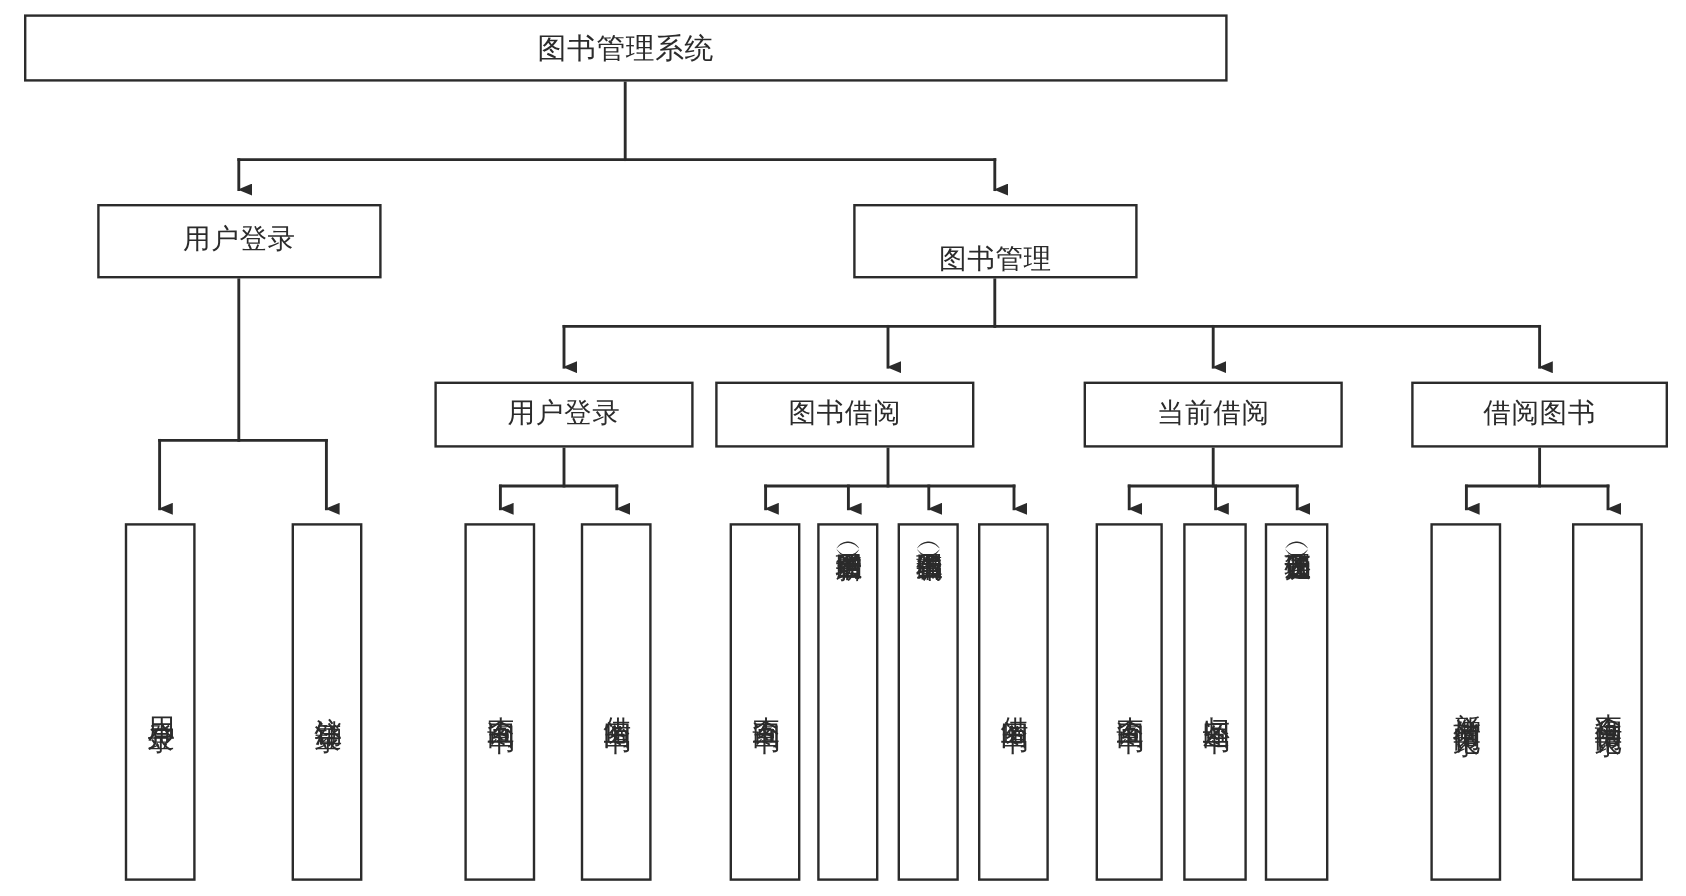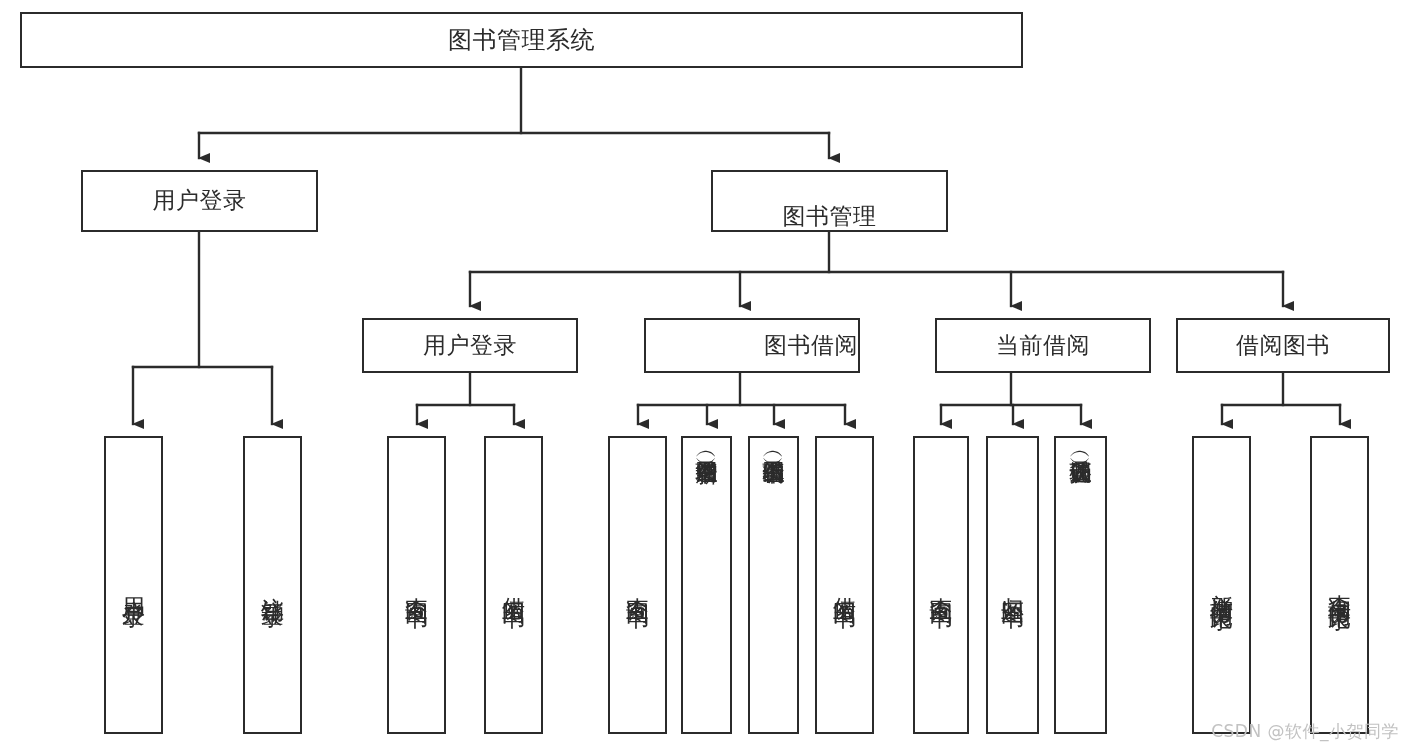--- a/index.html
+++ b/index.html
@@ -146,24 +146,24 @@
       </div>
       <div class="node horiz" style="left: 711px; top: 170px; width: 237px; height: 62px; align-items: flex-end;">
         <span class="node-label">图书管理</span>
       </div>
     </div>
 
   <div id="level2-container">
       <div class="node horiz" style="left: 362px; top: 318px; width: 216px; height: 55px;">
         <span class="node-label">用户登录</span>
       </div>
-      <div class="node horiz" style="left: 644px; top: 318px; width: 216px; height: 55px; justify-content: flex-end;">
+      <div class="node horiz" style="left: 596px; top: 318px; width: 216px; height: 55px;">
         <span class="node-label">图书借阅</span>
       </div>
-      <div class="node horiz" style="left: 903px; top: 318px; width: 216px; height: 55px; margin-left: 32px;">
+      <div class="node horiz" style="left: 903px; top: 318px; width: 216px; height: 55px;">
         <span class="node-label">当前借阅</span>
       </div>
       <div class="node horiz" style="left: 1176px; top: 318px; width: 214px; height: 55px;">
         <span class="node-label">借阅图书</span>
       </div>
     </div>
 
   <div id="leaves-container">
       <div class="node vert mid-text" style="left: 104px; top: 436px; width: 59px; height: 298px;">
         <span class="node-label">用户登录</span>
@@ -199,14 +199,13 @@
         <span class="node-label" style="font-size: 22px; letter-spacing: 0px;">确认归还（管理员）</span>
       </div>
       <div class="node vert mid-text" style="left: 1192px; top: 436px; width: 59px; height: 298px;">
         <span class="node-label">新增借阅记录</span>
       </div>
       <div class="node vert mid-text" style="left: 1310px; top: 436px; width: 59px; height: 298px;">
         <span class="node-label">查询借阅记录</span>
       </div>
     </div>
 
-  <div id="watermark">CSDN @软件_小贺同学</div>
 </div>
 
 </body></html>

